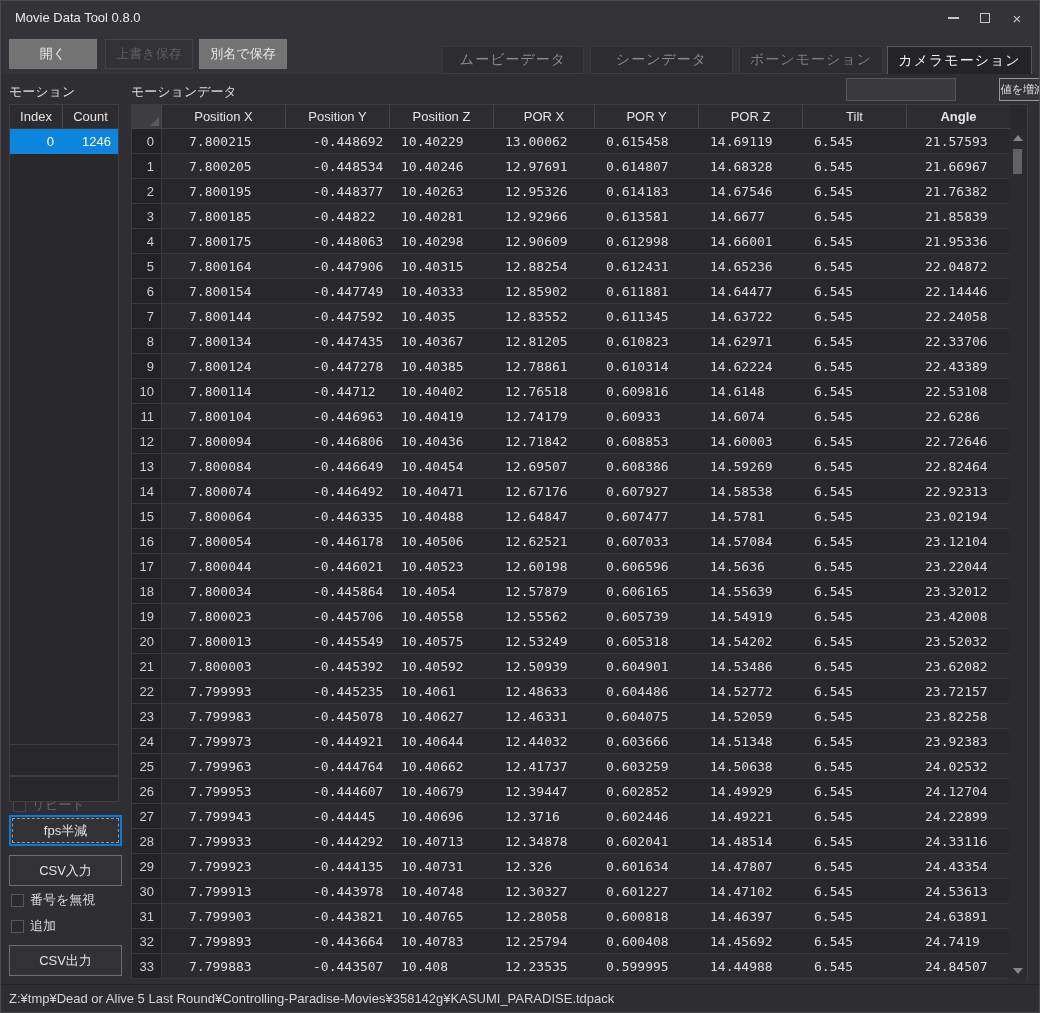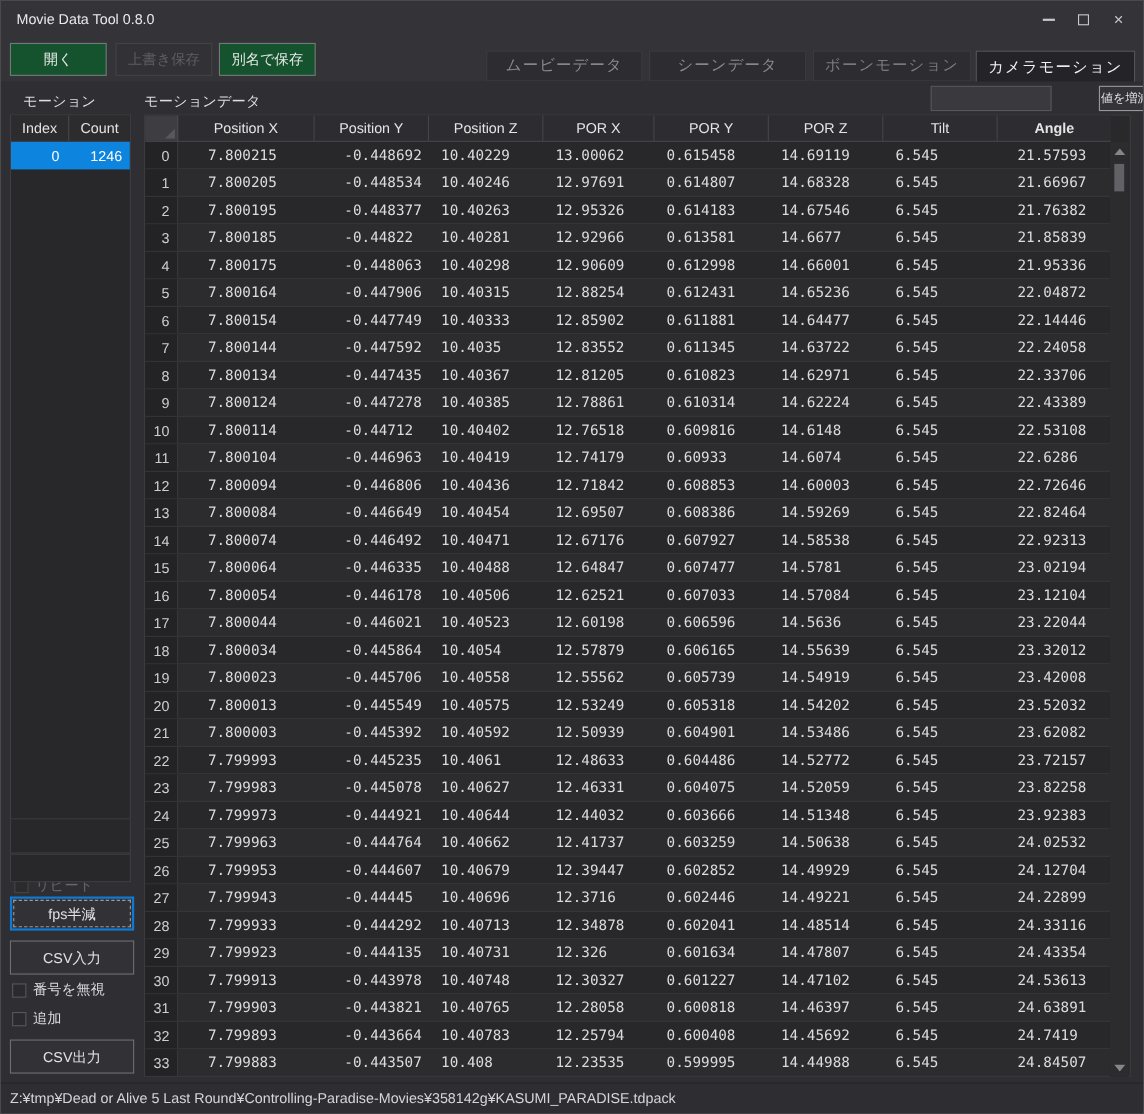--- a/index.html
+++ b/index.html
@@ -13,21 +13,21 @@
   .titlebar { position:absolute; left:0; top:0; right:0; height:34px; background:#343438; }
   .titlebar .title { position:absolute; left:14px; top:9px; font-size:13px; color:#eaeaec; }
   .winbtns { position:absolute; right:6px; top:0; height:34px; display:flex; align-items:center; }
   .winbtn { width:32px; height:28px; display:flex; align-items:center; justify-content:center; }
   .glyph-min { width:11px; height:2px; background:#c9c9cd; }
   .glyph-max { width:10px; height:10px; border:1px solid #c9c9cd; }
   .glyph-close { color:#c9c9cd; font-size:15px; line-height:1; }
 
   
   .toolbar { position:absolute; left:0; top:34px; right:0; height:39px; background:#343438; }
-  .tbtn { position:absolute; top:4px; height:30px; width:88px; background:#14532d;
+  .tbtn { position:absolute; top:4px; height:30px; width:88px; background:#737373;
           border:1px solid #77777b; color:#e8e8ea; font-size:13px;
           display:flex; align-items:center; justify-content:center; }
   .tbtn.disabled { border-color:#434347; color:#5e5e62; background:#323236; }
 
   
   .tab { position:absolute; top:11px; height:28px; background:#2d2d31; border:1px solid #3c3c40;
          color:#8b8b8f; font-size:14px; letter-spacing:1px;
          display:flex; align-items:center; justify-content:center; }
   .tab.dim { color:#7c7c80; }
   .tab.active { background:#242428; border-color:#58585c; color:#f3f3f5; height:30px; }
@@ -129,21 +129,21 @@
     <div class="tbtn" style="left:198px">別名で保存</div>
 
     <div class="tab" style="left:441px;width:142px">ムービーデータ</div>
     <div class="tab" style="left:589px;width:143px">シーンデータ</div>
     <div class="tab dim" style="left:738px;width:144px">ボーンモーション</div>
     <div class="tab active" style="left:886px;width:145px">カメラモーション</div>
   </div>
 
   <div class="content">
 
-    <span class="panel-label" style="left:20px;top:9px">モーション</span>
+    <span class="panel-label" style="left:8px;top:9px">モーション</span>
     <span class="panel-label" style="left:130px;top:9px">モーションデータ</span>
 
     <input class="val-input" type="text" value="" style="">
     <div class="val-btn">値を増減</div>
 
     <div class="side-box" style="top:30px;width:110px;height:641px">
       <div class="sgrid-head">
         <div class="sh sh1">Index</div>
         <div class="sh sh2">Count</div>
       </div>

